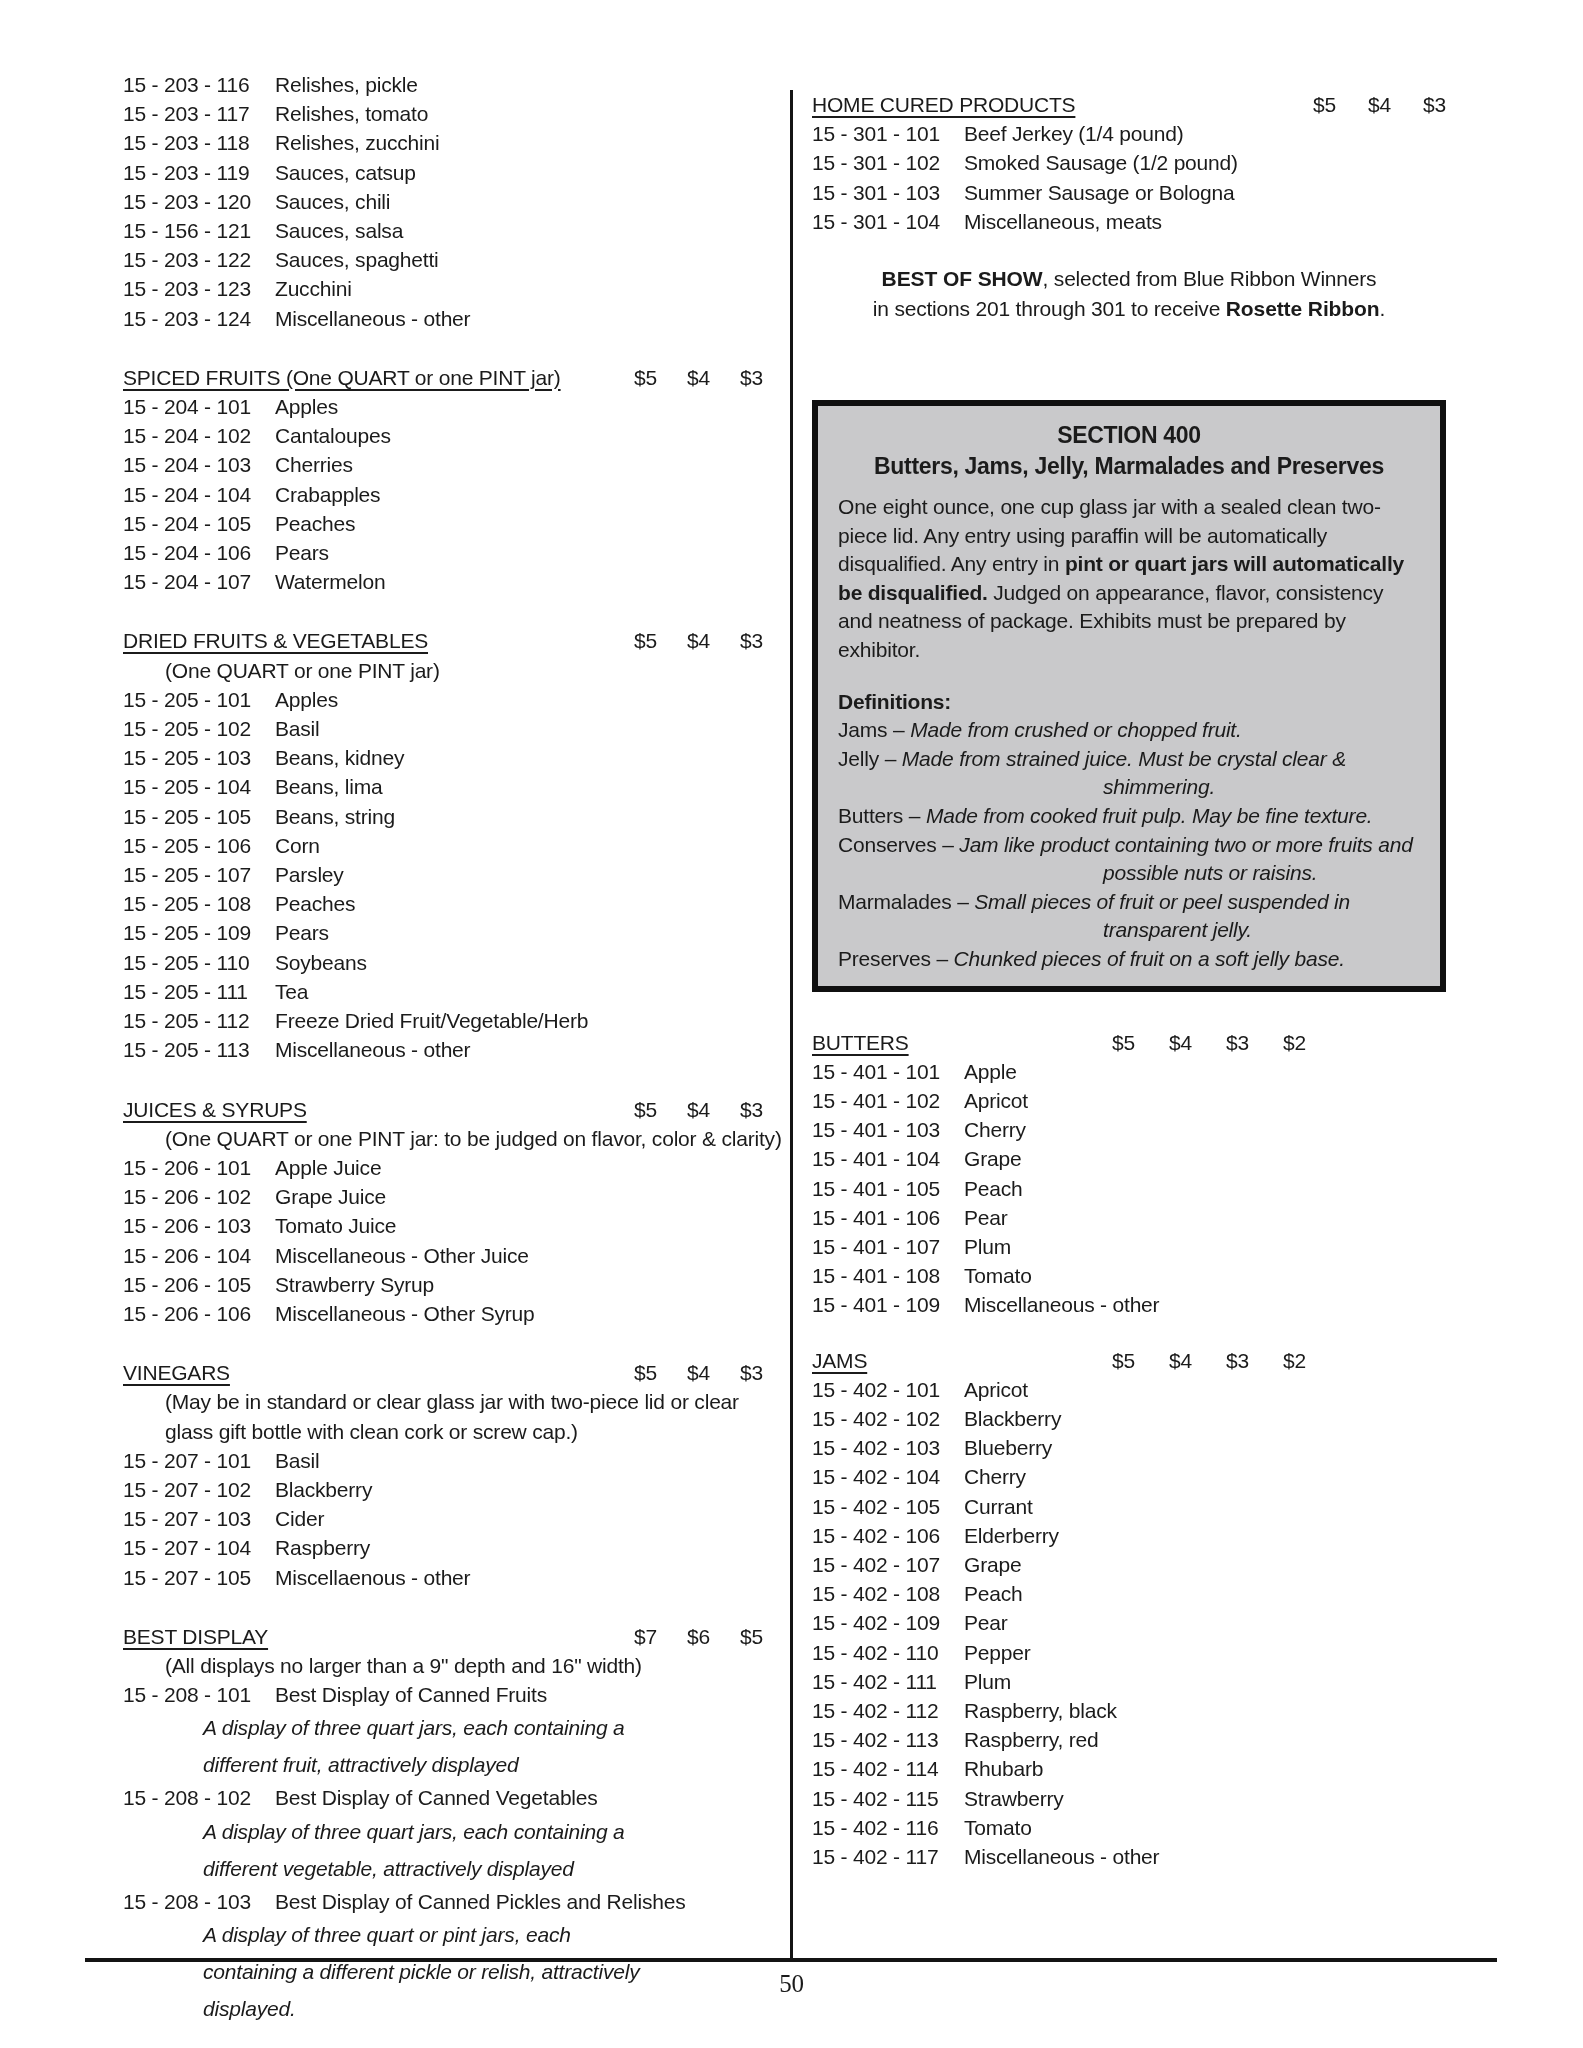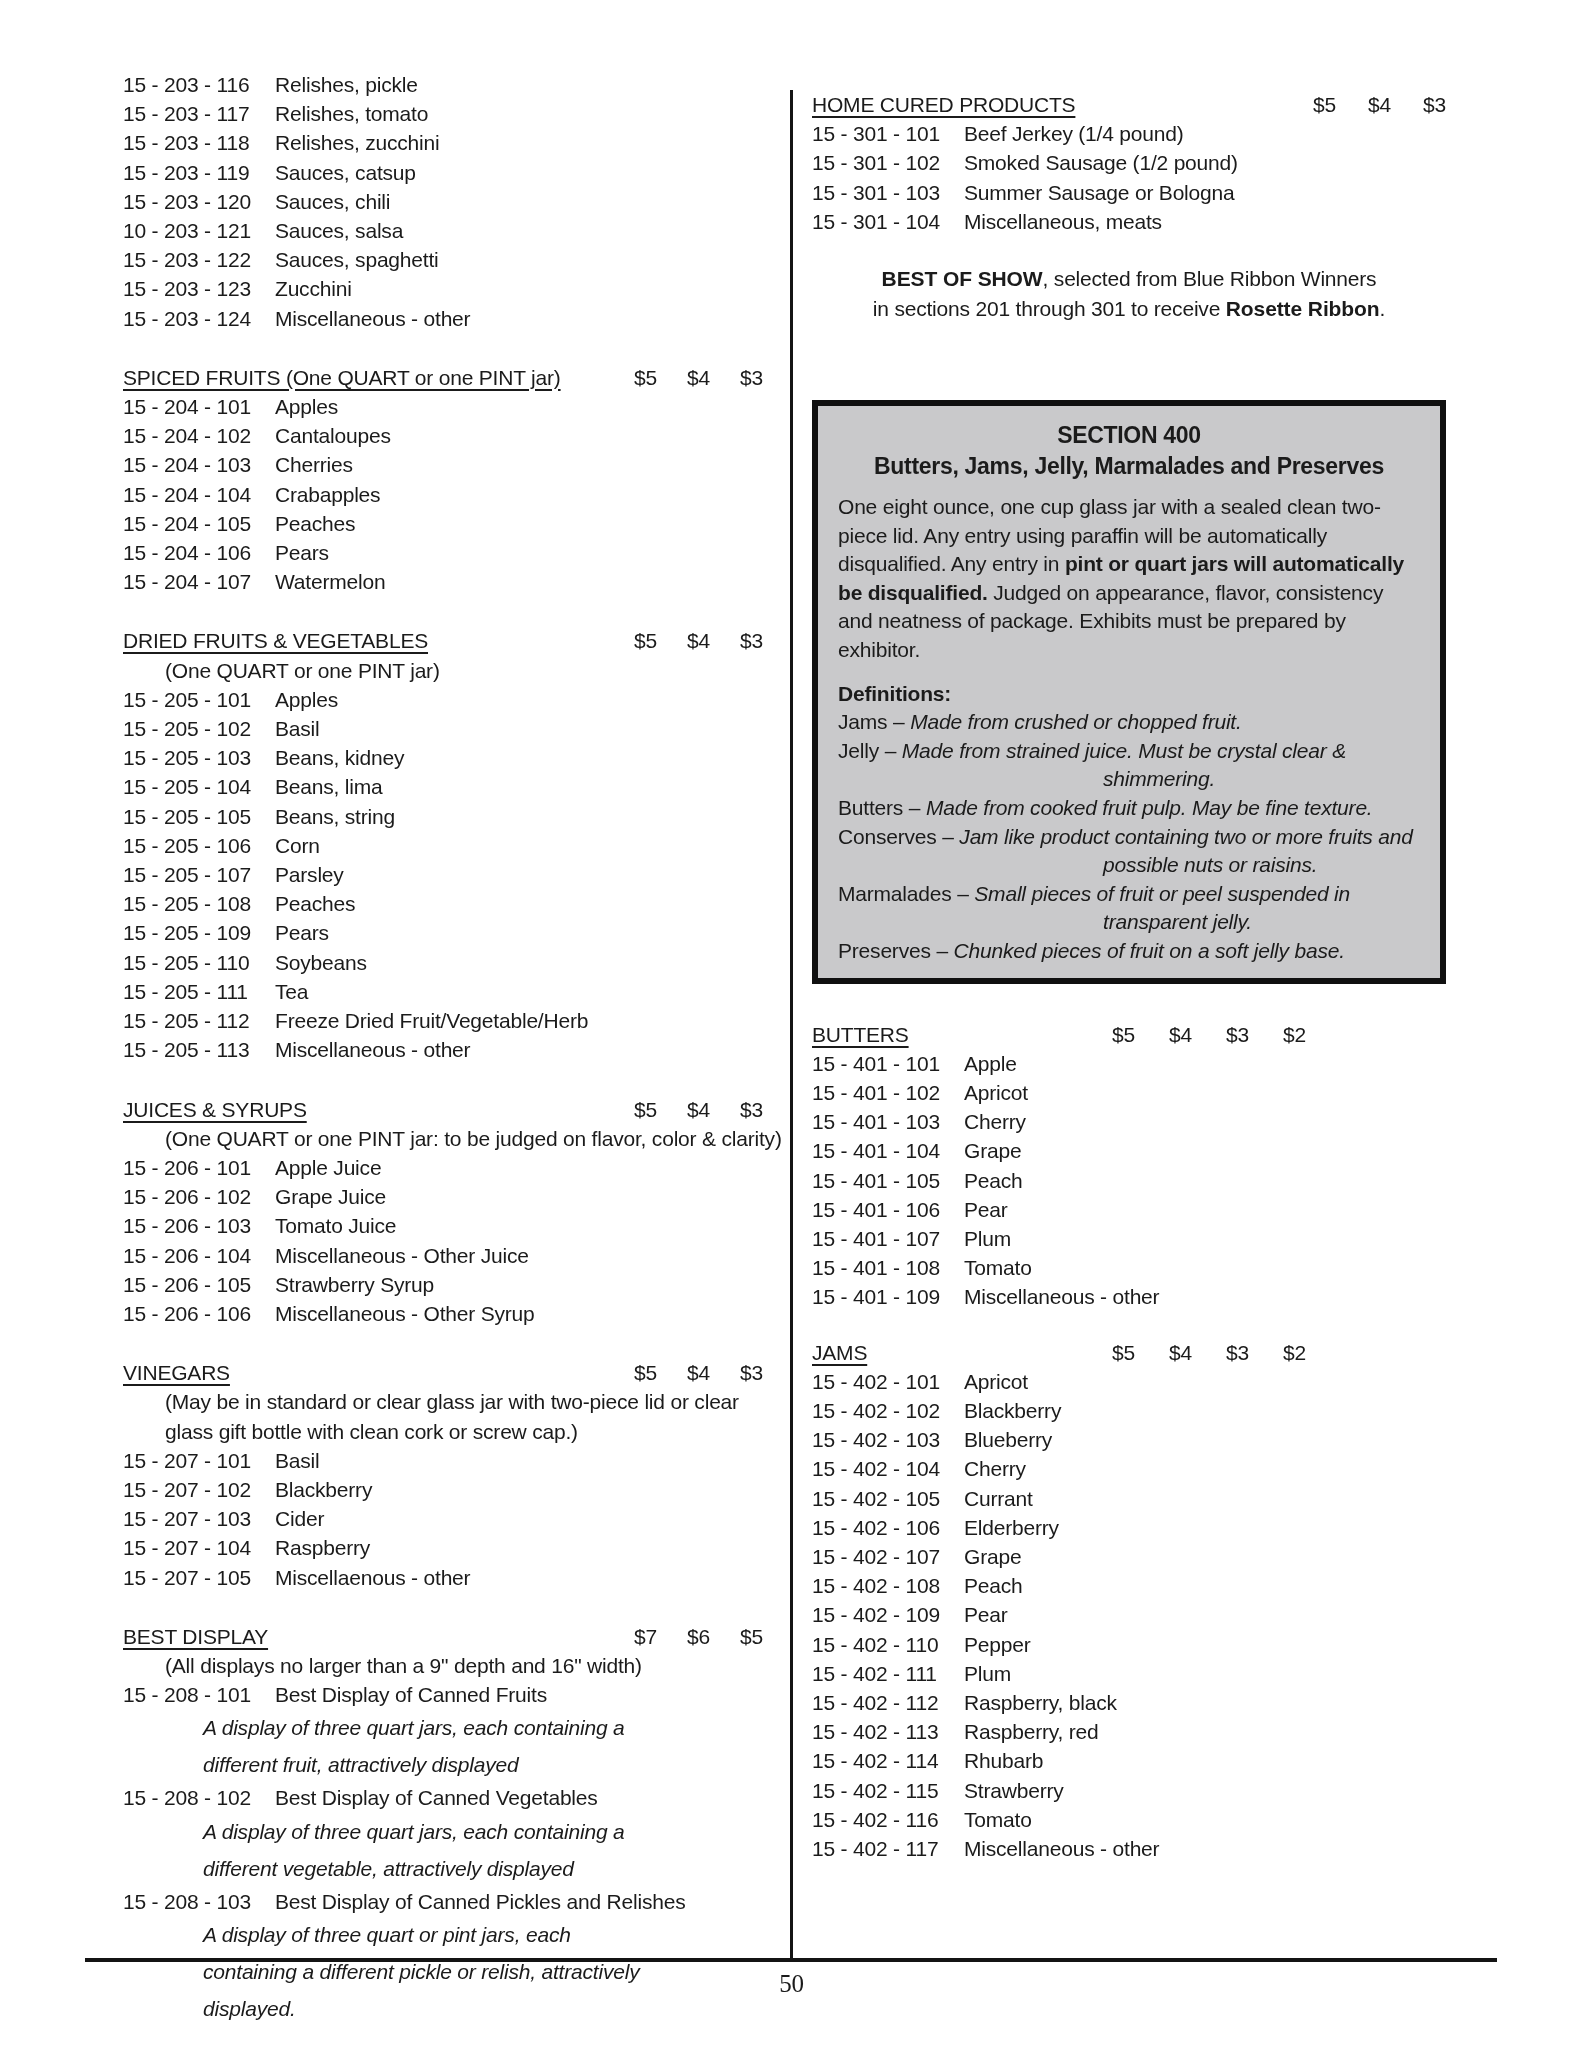--- a/index.html
+++ b/index.html
@@ -37,21 +37,21 @@
   .code { width:140px; flex:none; }
   .label { margin-left:12px; }
   .desc { margin-left:80px; font-style:italic; max-width:458px; line-height:37px; }
 
   .bos { width:560px; margin:28px auto 0; text-align:center; line-height:30px; }
   .bos b { letter-spacing:-0.1px; }
 
   .box { margin-top:76px; border:6px solid #101010; background:var(--box-bg); padding:14px 20px 12px; }
   .box-title, .box-subtitle { text-align:center; font-weight:bold; font-size:23px; line-height:31px; letter-spacing:-0.3px; }
   .box-body { margin-top:11px; line-height:28.6px; }
-  .box-defs-label { margin-top:15px; font-weight:bold; line-height:28.6px; }
+  .box-defs-label { margin-top:23px; font-weight:bold; line-height:28.6px; }
   .def { padding-left:265px; text-indent:-265px; line-height:28.6px; }
   .def .d { font-style:italic;margin-top:43px; }
 
   .sec-butters { margin-top:36px; }
   .sec-jams { margin-top:26px; }
 </style>
 </head>
 <body>
 
 <div class="divider"></div>
@@ -80,21 +80,21 @@
           <span class="code">15 - 203 - 119</span>
           <span class="label">Sauces, catsup</span>
         </div>
 
         <div class="row">
           <span class="code">15 - 203 - 120</span>
           <span class="label">Sauces, chili</span>
         </div>
 
         <div class="row">
-          <span class="code">10 - 203 - 121</span>
+          <span class="code">15 - 156 - 121</span>
           <span class="label">Sauces, salsa</span>
         </div>
 
         <div class="row">
           <span class="code">15 - 203 - 122</span>
           <span class="label">Sauces, spaghetti</span>
         </div>
 
         <div class="row">
           <span class="code">15 - 203 - 123</span>

